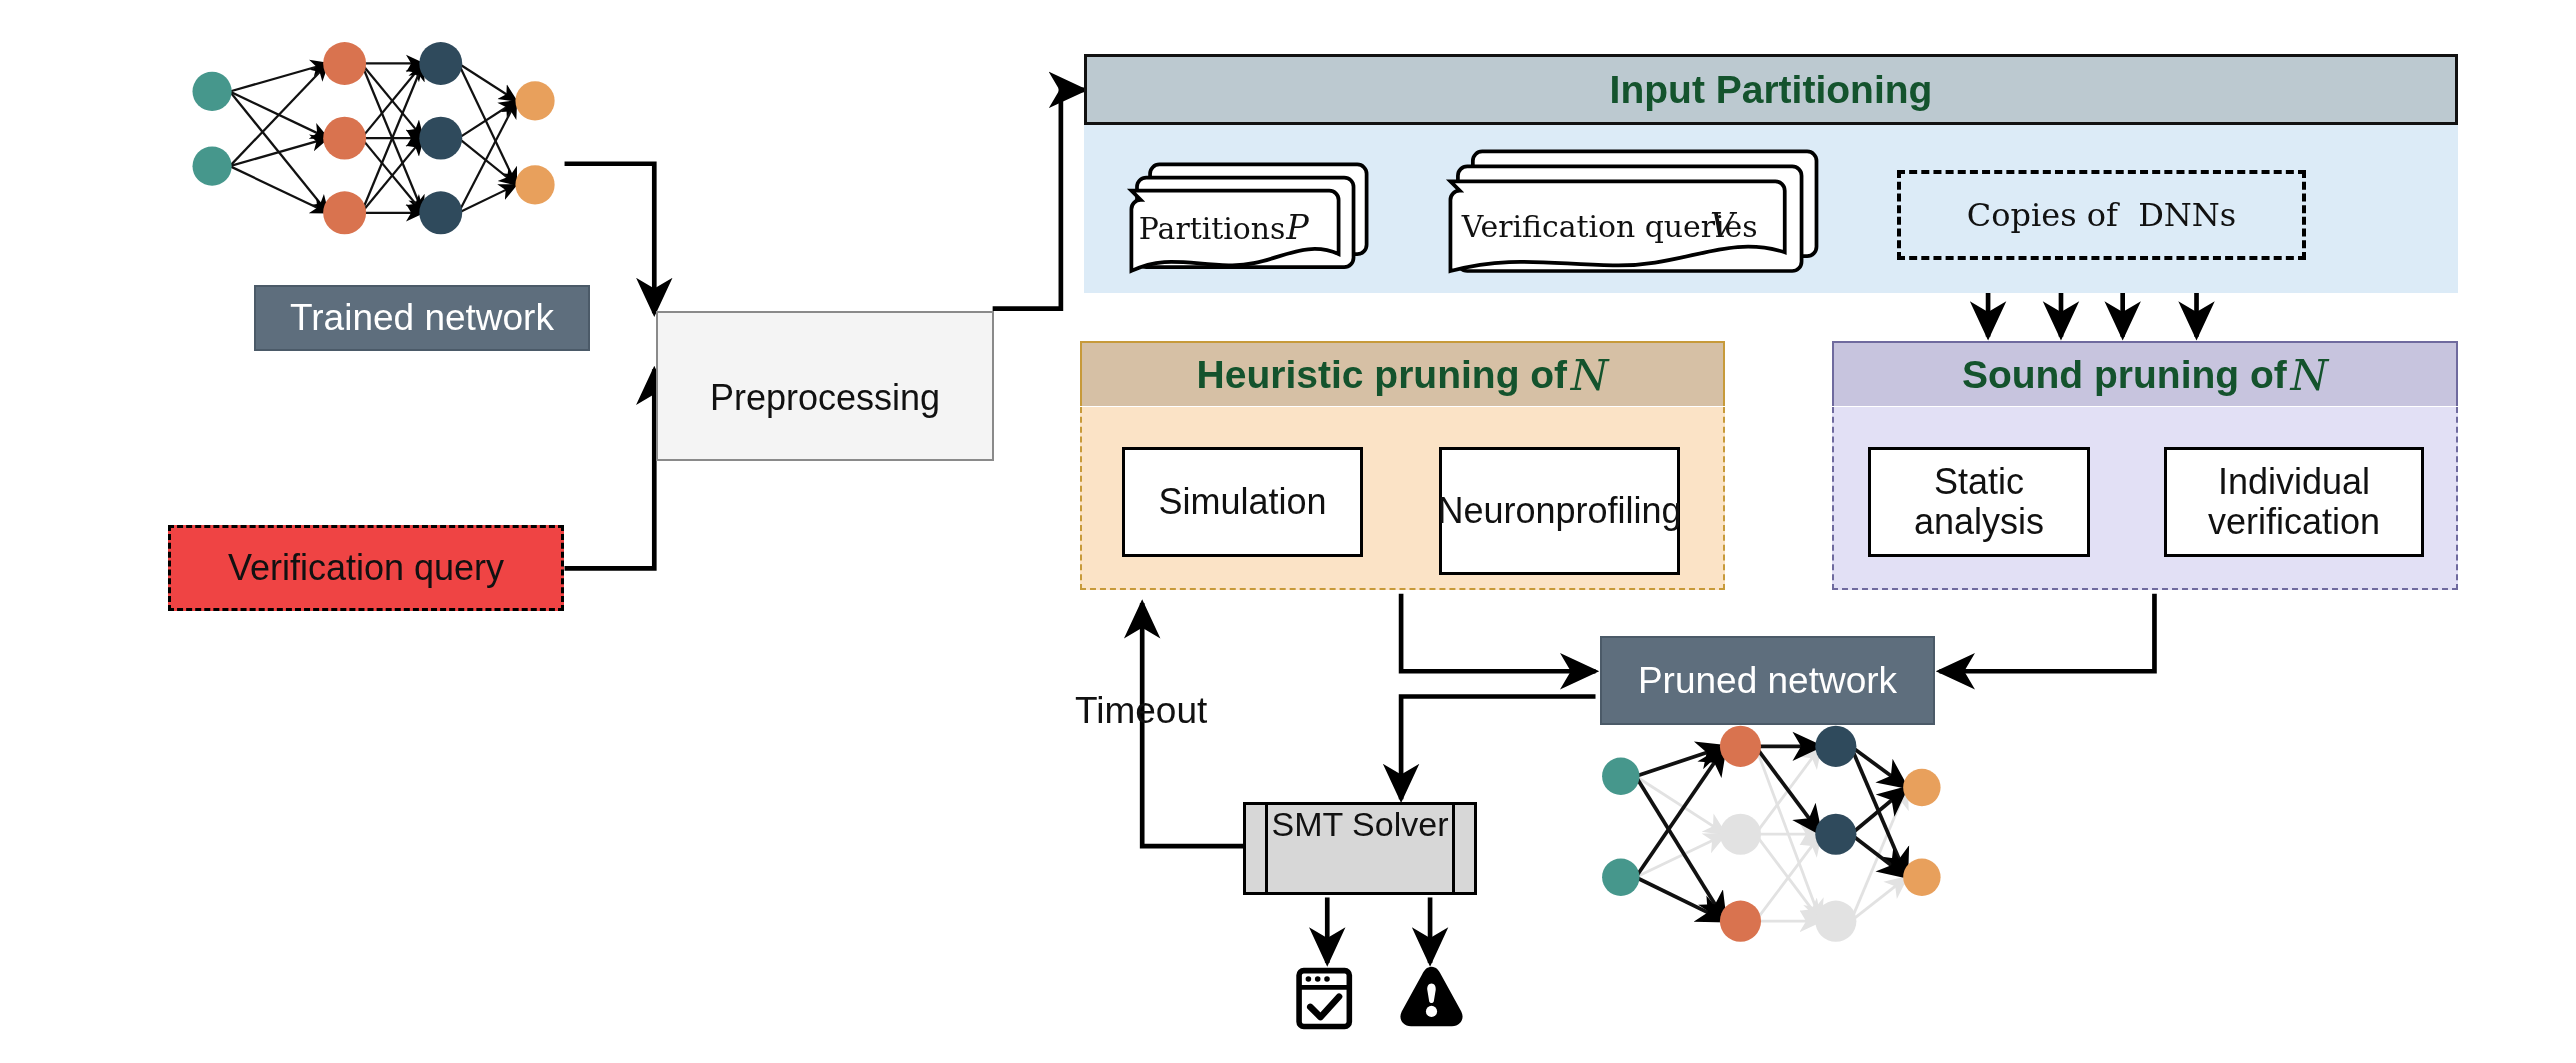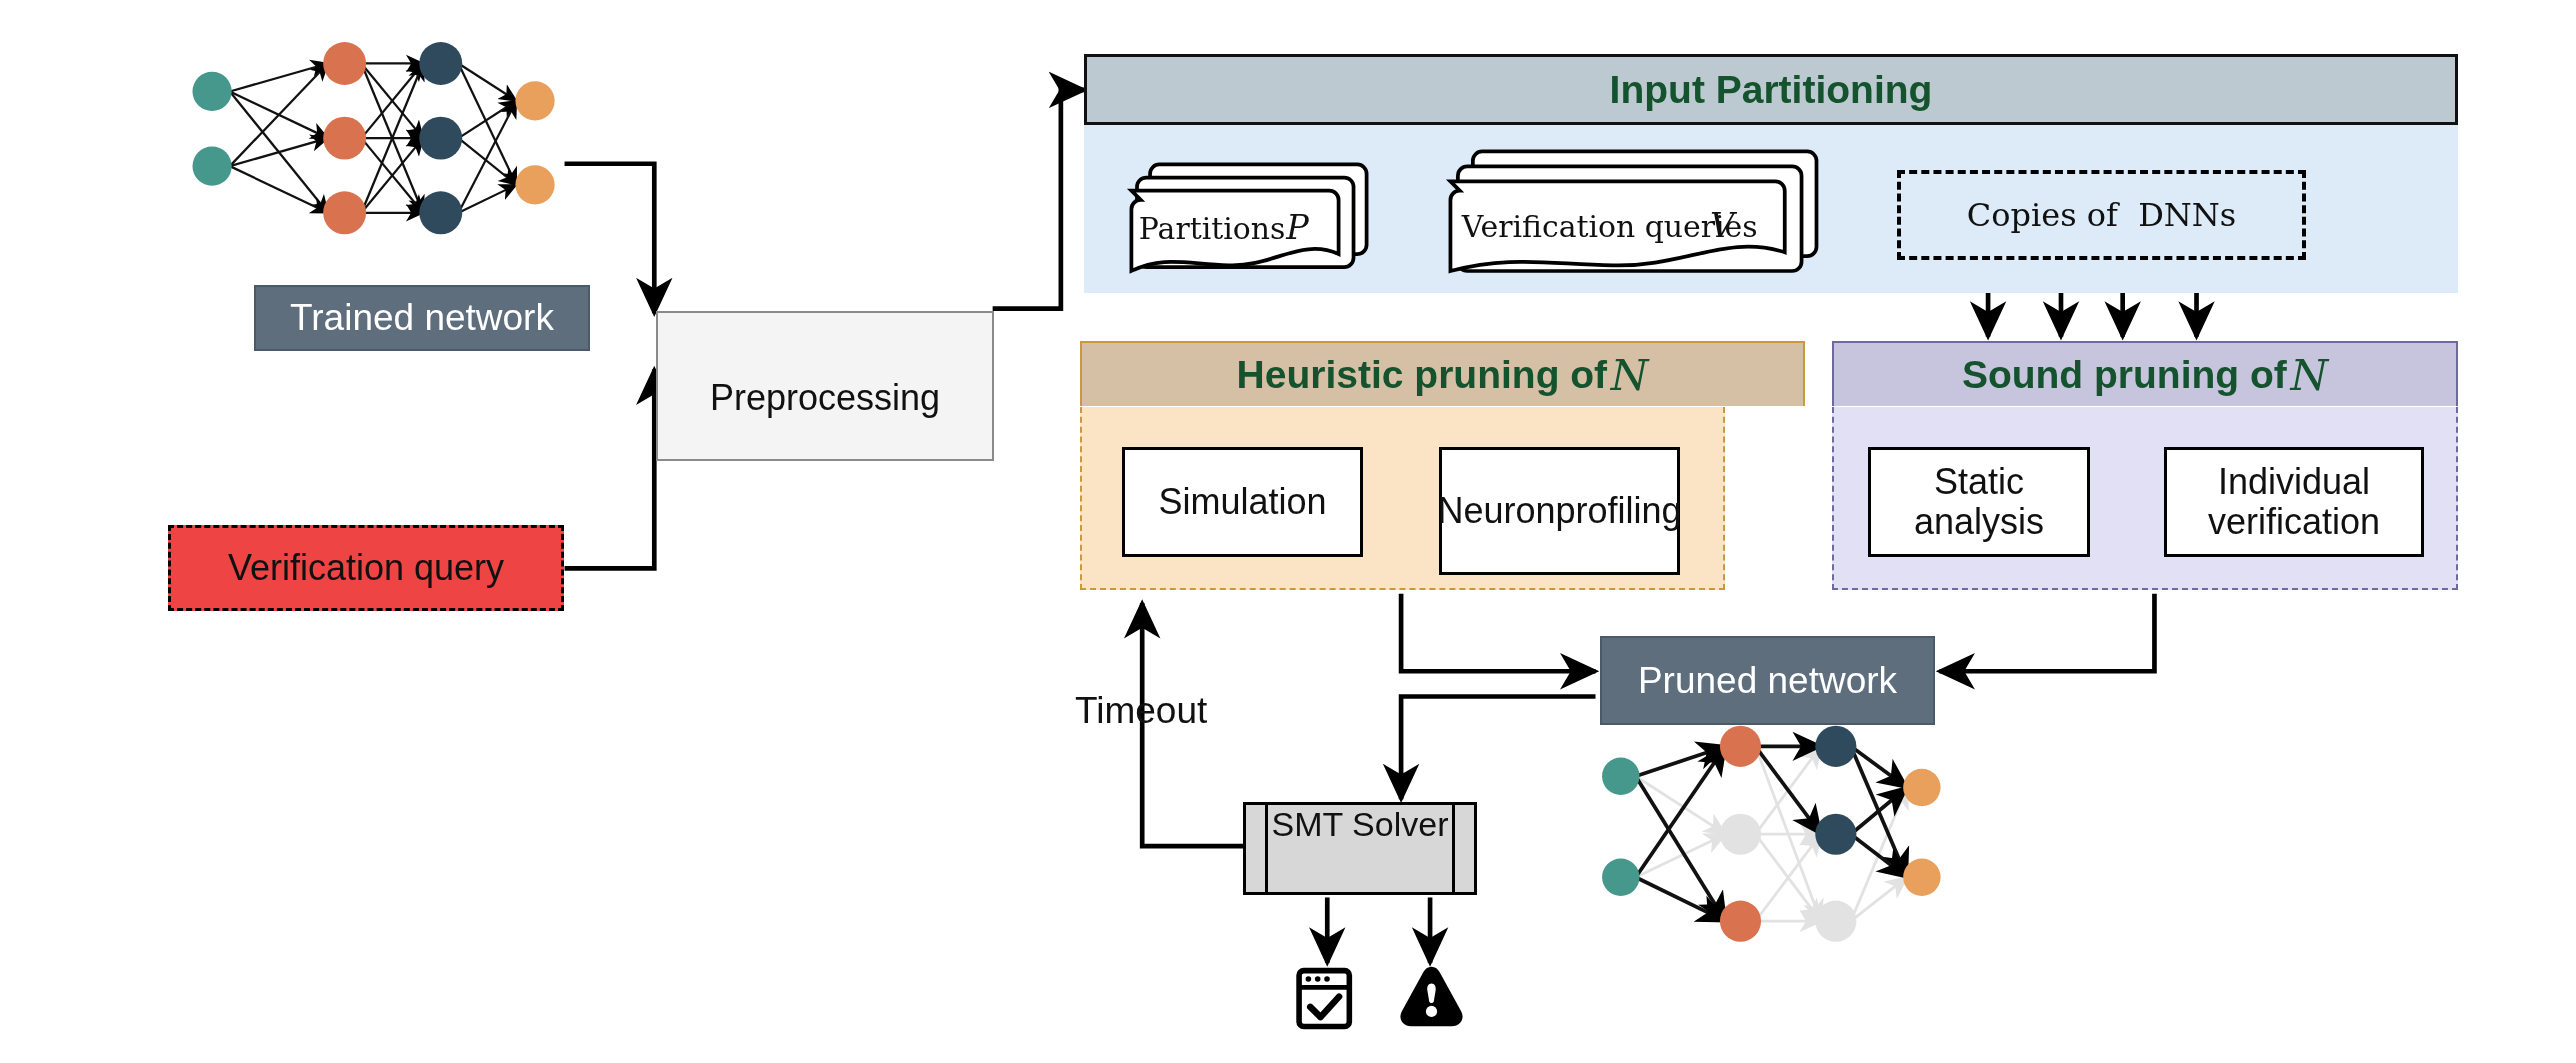--- a/index.html
+++ b/index.html
@@ -177,21 +177,21 @@
       <text x="180" y="88" class="mi" font-size="36" fill="#111">P</text>
     </svg>
   </div>
 
   <div class="abs" style="left:1897px;top:170px;width:409px;height:90px;
        border:4.7px dashed #000;background:transparent;display:flex;
        align-items:center;justify-content:center;">
     <span class="serif" style="font-size:32px;color:#111;white-space:pre;">Copies of  DNNs</span>
   </div>
 
-  <div class="abs panel-head head-hp" style="left:1080px;top:341px;width:725px;height:65px;">
+  <div class="abs panel-head head-hp" style="left:1080px;top:341px;width:645px;height:65px;">
     <span>Heuristic pruning of </span>
       <span class="mathcal" style="font-size:43px;padding-left:3.7px;">N</span>
   </div>
   <div class="abs body-hp" style="left:1080px;top:407px;width:645px;height:183px;"></div>
 
   <div class="abs white-box" style="left:1122px;top:447px;width:241px;height:110px;">
     <span>Simulation</span>
   </div>
   <div class="abs white-box" style="left:1439px;top:447px;width:241px;height:128px;
        flex-direction:row;">

